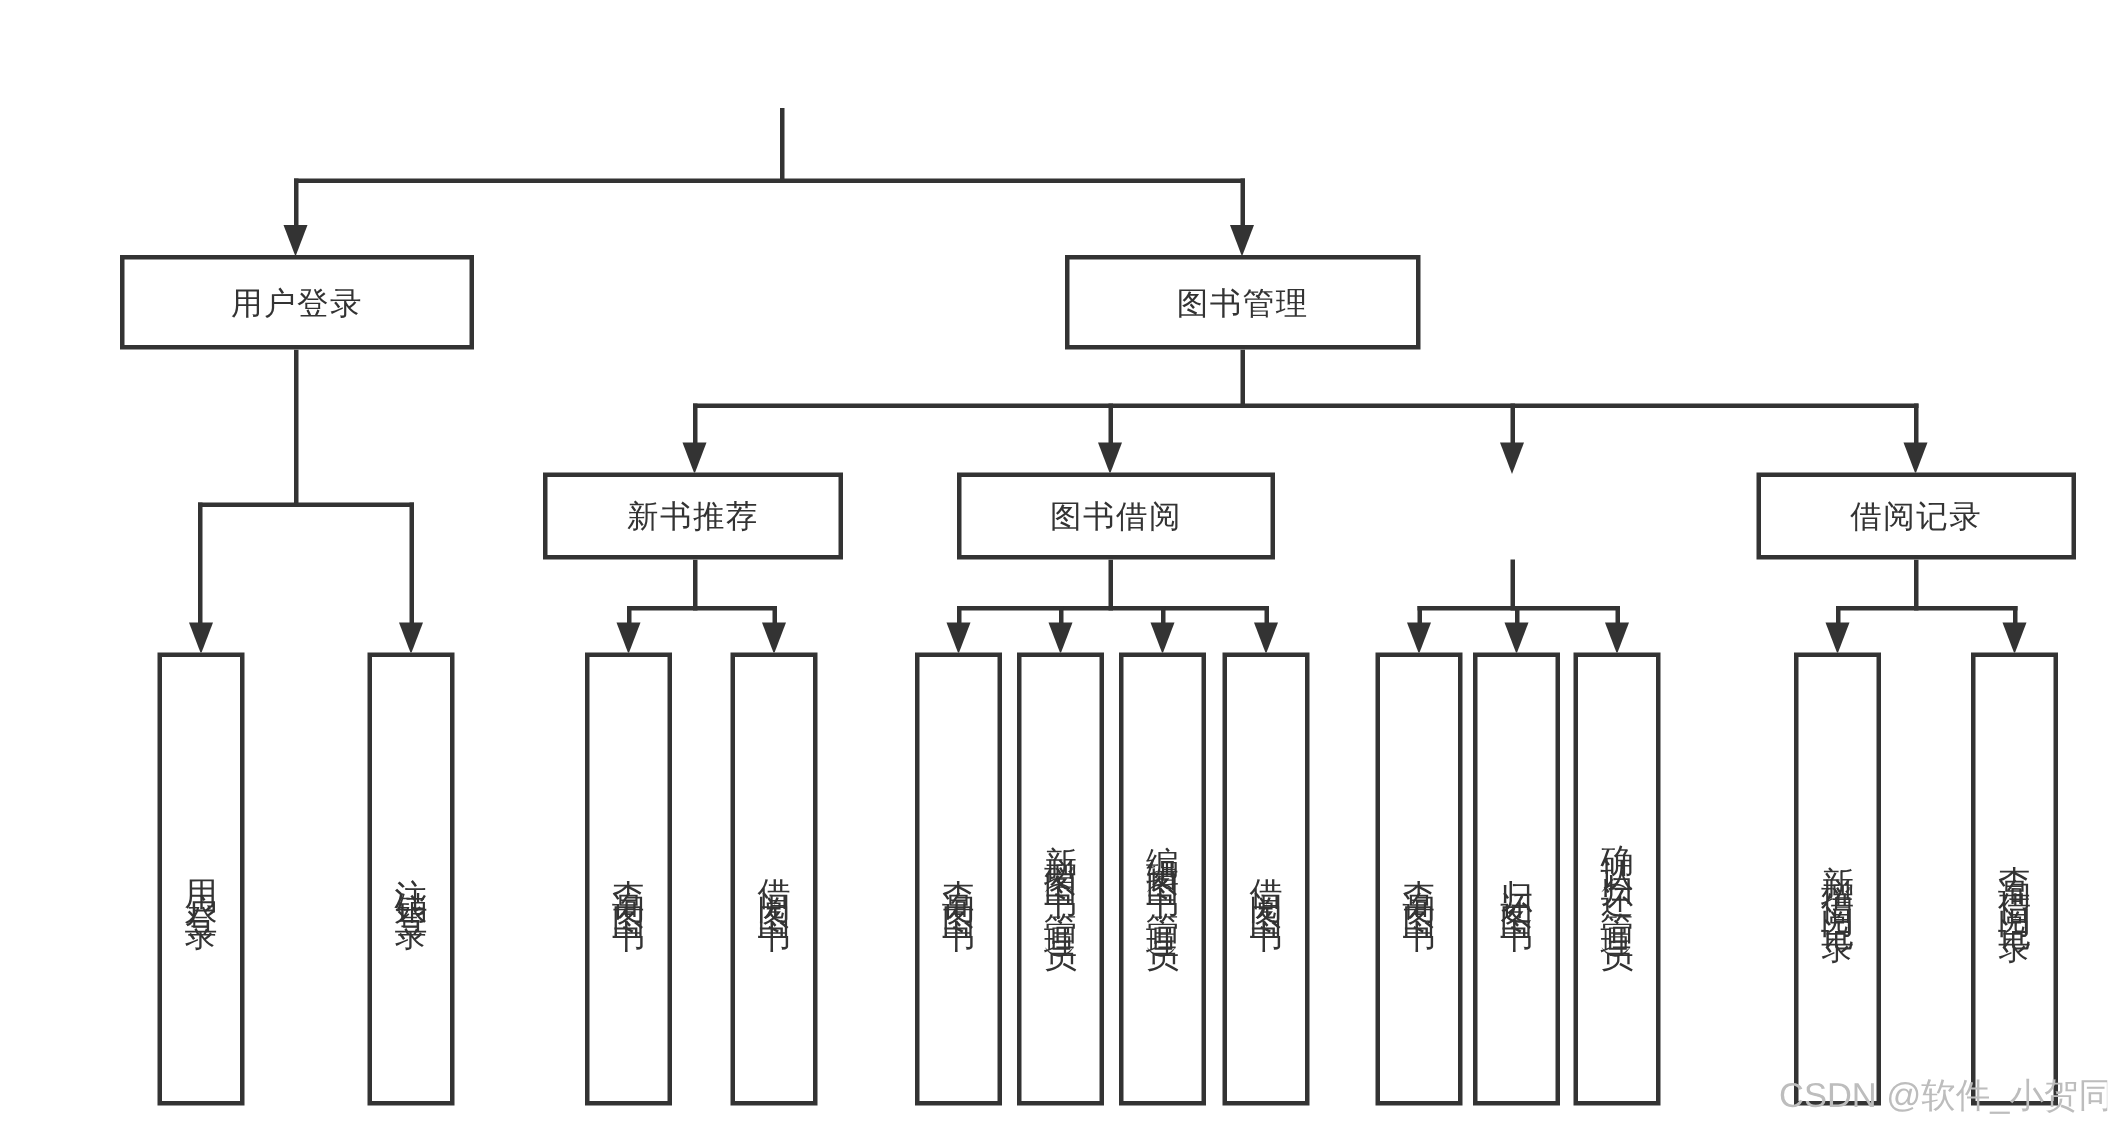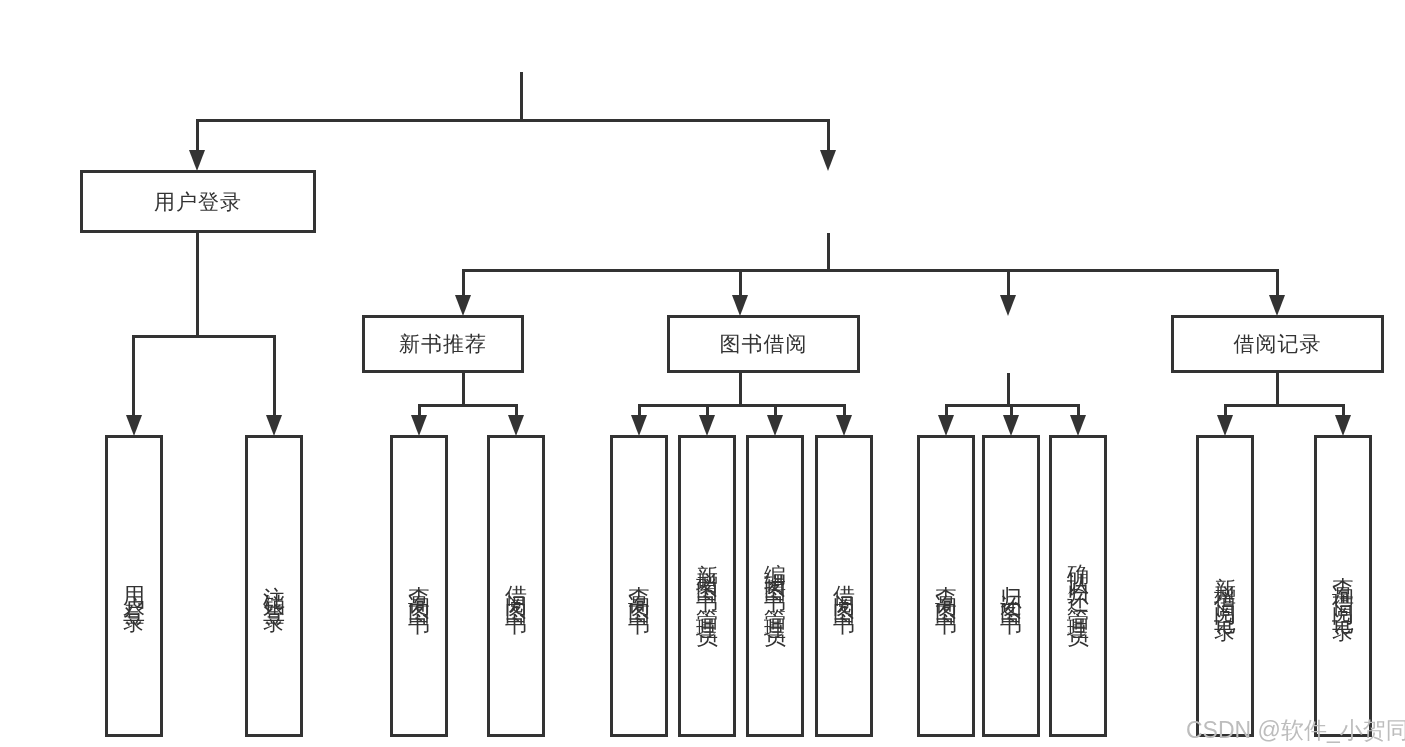--- a/index.html
+++ b/index.html
@@ -116,25 +116,28 @@
   <div class="line" style="left:1224px;top:404px;width:121px;height:3px"></div>
   <div class="line" style="left:1224px;top:404px;width:3px;height:14px"></div>
   <div class="line" style="left:1342px;top:404px;width:3px;height:14px"></div>
   <div class="arrow" style="left:1217px;top:415px"></div>
   <div class="arrow" style="left:1335px;top:415px"></div>
 
 
   <div class="node hbox" style="left:80px;top:170px;width:236px;height:63px">
     <span>用户登录</span>
   </div>
+  <div class="node hbox" style="left:710px;top:170px;width:237px;height:63px">
+    <span>图书管理</span>
+  </div>
 
-  <div class="node hbox" style="left:362px;top:315px;width:162px;height:58px">
+  <div class="node hbox" style="left:362px;top:315px;width:200px;height:58px">
     <span>新书推荐</span>
   </div>
-  <div class="node hbox" style="left:667px;top:315px;width:193px;height:58px">
+  <div class="node hbox" style="left:638px;top:315px;width:212px;height:58px">
     <span>图书借阅</span>
   </div>
   <div class="node hbox" style="left:1171px;top:315px;width:213px;height:58px">
     <span>借阅记录</span>
   </div>
 
   <div class="node" style="left:105px;top:435px;width:58px;height:302px">
     <span class="vtext">用户登录</span>
   </div>
   <div class="node" style="left:245px;top:435px;width:58px;height:302px">

